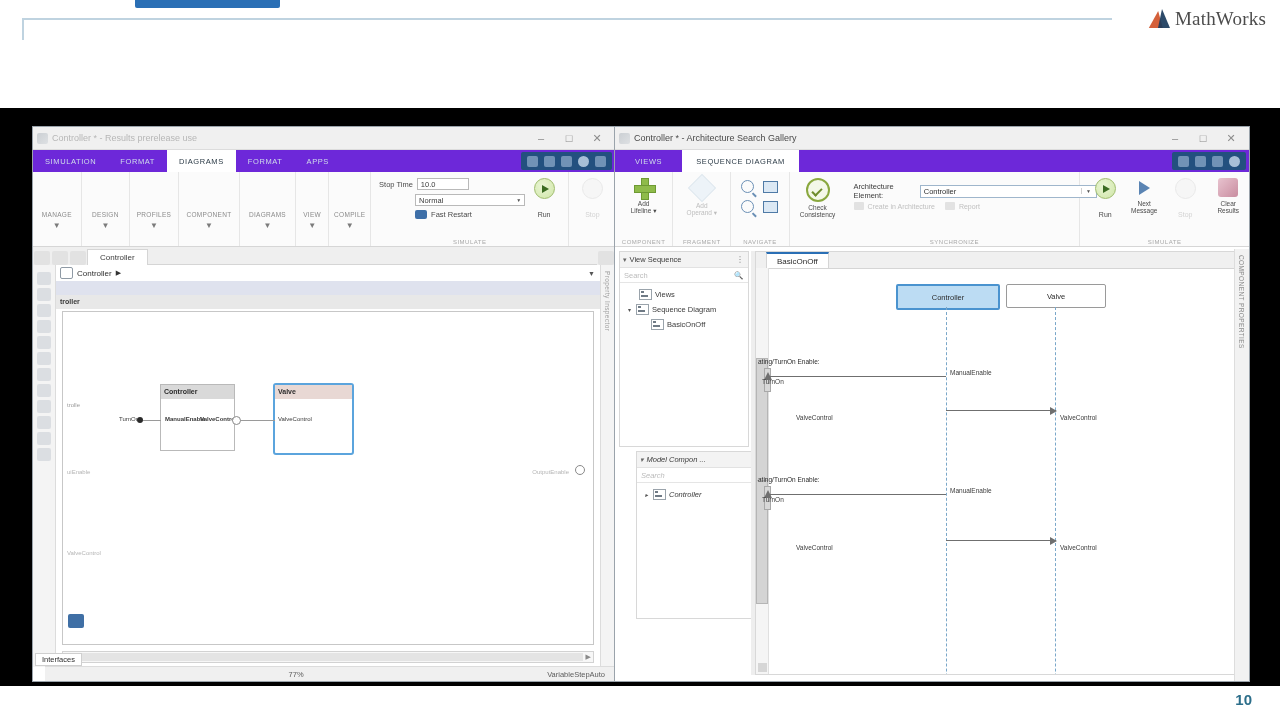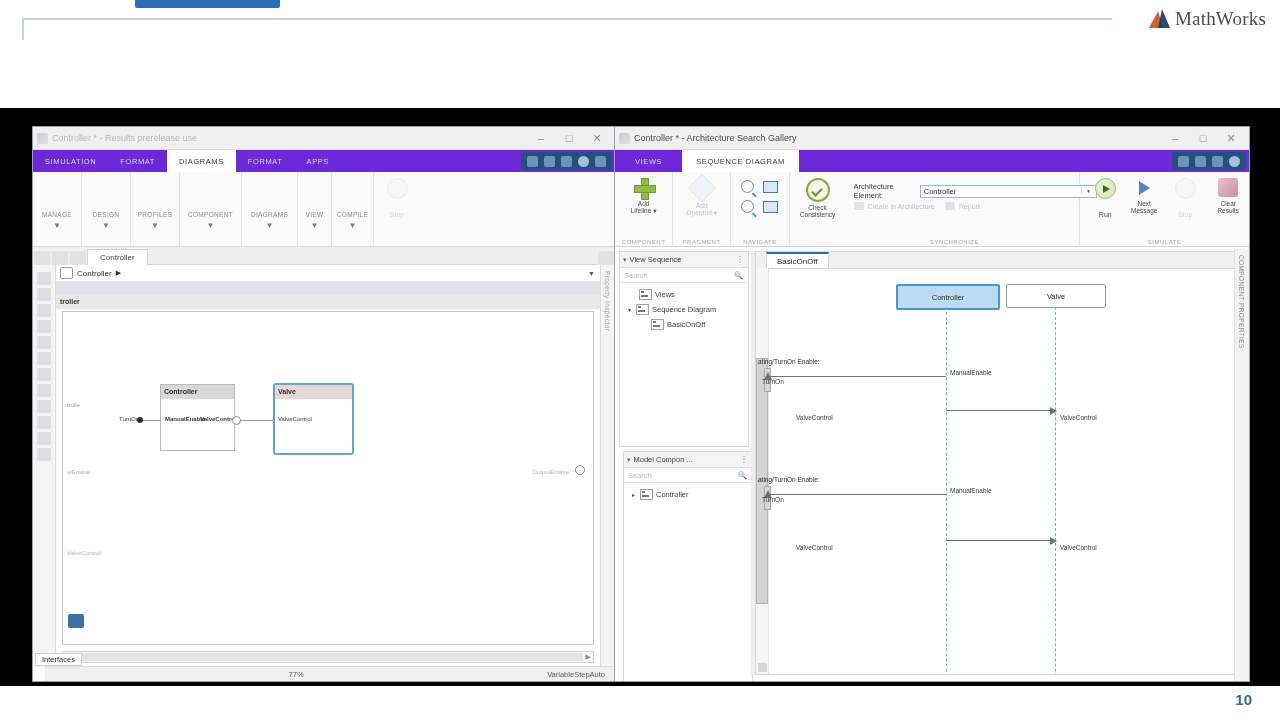--- a/index.html
+++ b/index.html
@@ -246,20 +246,38 @@
       </div>
       <div class="rgroup simgrp" style="width:34px">
         <div class="glabel">VIEW</div>
         <div class="gcaret">▼</div>
       </div>
       <div class="rgroup simgrp" style="width:42px">
         <div class="glabel">COMPILE</div>
         <div class="gcaret">▼</div>
       </div>
 
+      <div class="rgroup sim-sim">
+        <div class="stoptime-row">
+          <div class="lbl">Stop Time</div>
+          <div class="ti">10.0</div>
+        </div>
+        <div class="sel">
+          <span>Normal</span>
+        </div>
+        <div class="fastrestart">
+          <div class="fr-ico"></div>
+          <span>Fast Restart</span>
+        </div>
+        <div class="runbtn" style="left:156px">
+          <div class="circ"></div>
+          <div class="cap">Run</div>
+        </div>
+        <div class="gfooter">SIMULATE</div>
+      </div>
       <div class="rgroup" style="width:46px;border-right:none">
         <div class="stopbtn" style="left:6px">
           <div class="circ"></div>
           <div class="cap">Stop</div>
         </div>
       </div>
     </div>
 
     <div class="tabstrip">
       <div class="navic"></div>
@@ -476,21 +494,21 @@
             <span class="tw-ico"></span>
             <span>Sequence Diagram</span>
           </div>
           <div class="tree-item" style="padding-left:28px">
             <span class="tw-ico"></span>
             <span>BasicOnOff</span>
           </div>
         </div>
       </div>
 
-      <div class="panel" style="left:8px;top:202px;width:130px;height:270px;">
+      <div class="panel" style="left:21px;top:202px;width:130px;height:168px;font-style:italic;">
         <div class="panel-hdr">
           <span class="exp">▾</span>
           <span>Model Compon ...</span>
           <span class="dots">⋮</span>
         </div>
         <div class="srch">
           <span>Search</span>
           <span class="sico">🔍</span>
         </div>
         <div style="padding:4px 3px">

